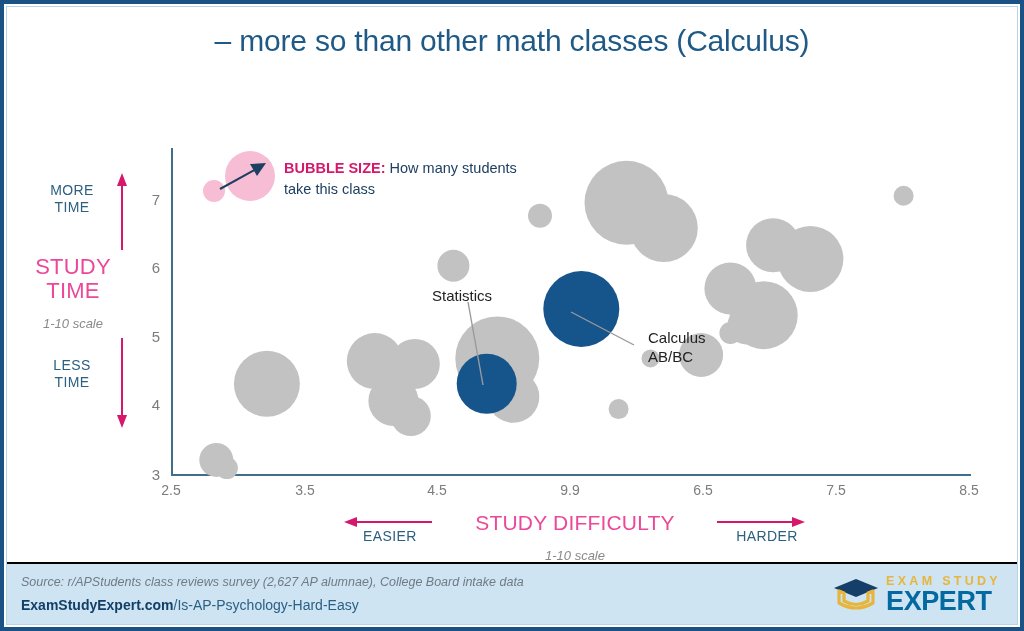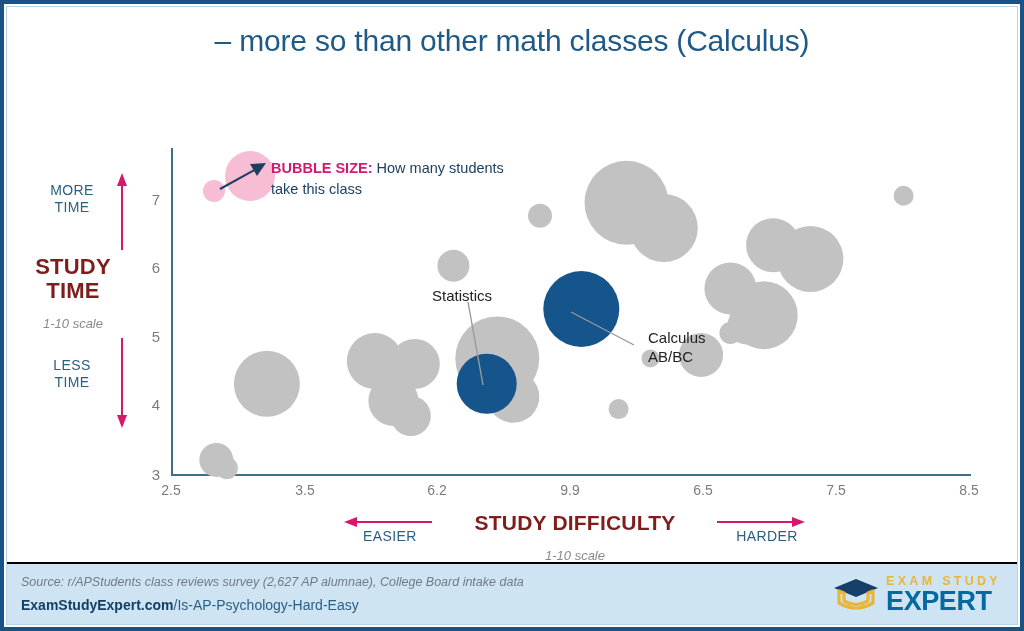--- a/index.html
+++ b/index.html
@@ -57,41 +57,41 @@
     position:absolute;
     font-size:15px;color:#7c7c7c;
     text-align:right;width:42px;
   }
   .xtick{
     position:absolute;
     font-size:14px;color:#7c7c7c;
     text-align:center;width:50px;
   }
   .ax-sub{font-size:14px;color:#2b6080;line-height:1.18;letter-spacing:.4px;}
-  .ax-main{font-size:22px;font-weight:bold;color:#7f1d1d;line-height:1.08;letter-spacing:.2px;}
+  .ax-main{font-size:22px;font-weight:normal;color:#ec4899;line-height:1.08;letter-spacing:.2px;}
   .ax-scale{font-size:13px;font-style:italic;color:#8a8a8a;margin-top:13px;}
 
   .more-time{position:absolute;left:18px;top:182px;width:108px;text-align:center;}
   .less-time{position:absolute;left:18px;top:357px;width:108px;text-align:center;}
   .study-time{position:absolute;left:8px;top:255px;width:130px;text-align:center;}
 
   
   .deco-svg{position:absolute;left:0;top:0;width:1024px;height:631px;overflow:visible;pointer-events:none;}
 
   
   .xtitle{
     position:absolute;left:430px;top:512px;width:290px;text-align:center;
   }
   .xtitle .ax-main{font-size:21px;}
   .easier{position:absolute;left:335px;top:528px;width:110px;text-align:center;}
   .harder{position:absolute;left:712px;top:528px;width:110px;text-align:center;}
 
   
   .legend-text{
-    position:absolute;left:271px;top:158px;width:250px;
+    position:absolute;left:284px;top:158px;width:250px;
     font-size:14.5px;line-height:1.45;color:#1d3f62;
   }
   .legend-text .lbl{color:#d6186c;font-weight:600;}
 
   
   .callout{
     position:absolute;font-size:15px;color:#222;line-height:1.25;
   }
   .callout-statistics{left:432px;top:287px;}
   .callout-calculus{left:648px;top:329px;width:110px;}
@@ -204,21 +204,21 @@
   </svg>
 
   <div class="ytick" style="left:118px;top:191px;">7</div>
   <div class="ytick" style="left:118px;top:259px;">6</div>
   <div class="ytick" style="left:118px;top:328px;">5</div>
   <div class="ytick" style="left:118px;top:396px;">4</div>
   <div class="ytick" style="left:118px;top:466px;">3</div>
 
   <div class="xtick" style="left:146px;top:482px;">2.5</div>
   <div class="xtick" style="left:280px;top:482px;">3.5</div>
-  <div class="xtick" style="left:412px;top:482px;">6.2</div>
+  <div class="xtick" style="left:412px;top:482px;">4.5</div>
   <div class="xtick" style="left:545px;top:482px;">9.9</div>
   <div class="xtick" style="left:678px;top:482px;">6.5</div>
   <div class="xtick" style="left:811px;top:482px;">7.5</div>
   <div class="xtick" style="left:944px;top:482px;">8.5</div>
 
   <div class="more-time">
     <div class="ax-sub">MORE</div>
     <div class="ax-sub">TIME</div>
   </div>
 

